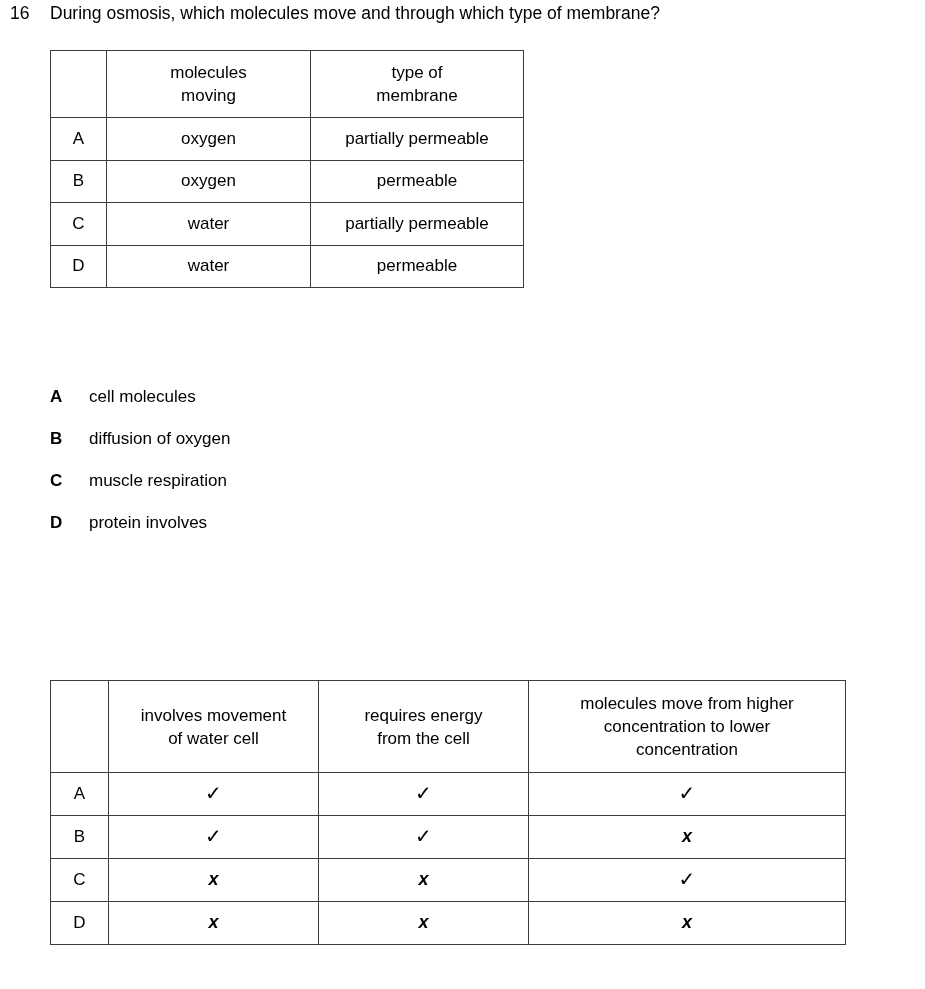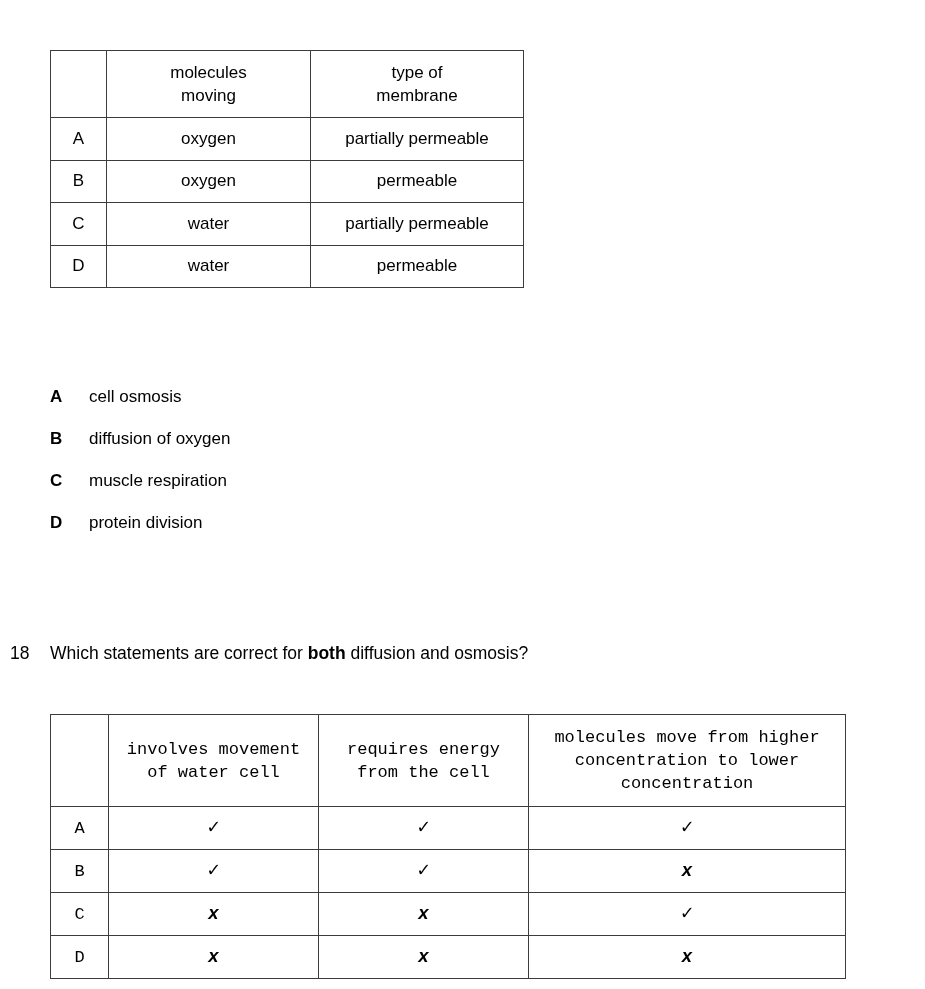--- a/index.html
+++ b/index.html
@@ -110,42 +110,45 @@
   }
   #table-q16 .col-letter { width: 56px; }
   #table-q16 .col-a { width: 204px; }
   #table-q16 .col-b { width: 213px; }
   #table-q16 thead th { height: 66px; }
   #table-q16 tbody td { height: 41.5px; }
 
   
   #table-q18 {
     left: 50px;
-    top: 714px;
+    top: 680px;
     width: 795px;
-    font-family: Liberation Mono, monospace;
   }
   #table-q18 .col-letter { width: 58px; }
   #table-q18 .col-a { width: 210px; }
   #table-q18 .col-b { width: 210px; }
   #table-q18 .col-c { width: 317px; }
   #table-q18 thead th { height: 91px; }
   #table-q18 tbody td { height: 42px; }
 
   
   #question-16 { left: 10px; top: 2px; }
   #question-17 { left: 10px; top: 340px; }
   #question-18 { left: 10px; top: 642px; }
   #options-17  { left: 50px; top: 386px; }
 </style>
 </head>
 <body>
 
 <div class="page">
 
+  <div class="question" id="question-16">
+    <span class="q-number">16</span>
+    <span class="q-text"><span>During osmosis, which molecules move and through which type of membrane?</span></span>
+  </div>
 
   <table class="qtable" id="table-q16">
     <colgroup>
       <col class="col-letter">
       <col class="col-a">
       <col class="col-b">
     </colgroup>
     <thead>
       <tr>
         <th></th>
@@ -180,40 +183,36 @@
         <td>water</td>
         <td>permeable</td>
       </tr>
     </tbody>
   </table>
 
 
   <div class="options" id="options-17">
     <div class="option-row">
       <span class="option-letter">A</span>
-      <span class="option-text">cell osmosis</span>
+      <span class="option-text">cell molecules</span>
     </div>
     <div class="option-row">
       <span class="option-letter">B</span>
       <span class="option-text">diffusion of oxygen</span>
     </div>
     <div class="option-row">
       <span class="option-letter">C</span>
       <span class="option-text">muscle respiration</span>
     </div>
     <div class="option-row">
       <span class="option-letter">D</span>
-      <span class="option-text">protein division</span>
+      <span class="option-text">protein involves</span>
     </div>
   </div>
 
-  <div class="question" id="question-18">
-    <span class="q-number">18</span>
-    <span class="q-text"><span>Which statements are correct for </span><b>both</b><span> diffusion and osmosis?</span></span>
-  </div>
 
   <table class="qtable" id="table-q18">
     <colgroup>
       <col class="col-letter">
       <col class="col-a">
       <col class="col-b">
       <col class="col-c">
     </colgroup>
     <thead>
       <tr>

